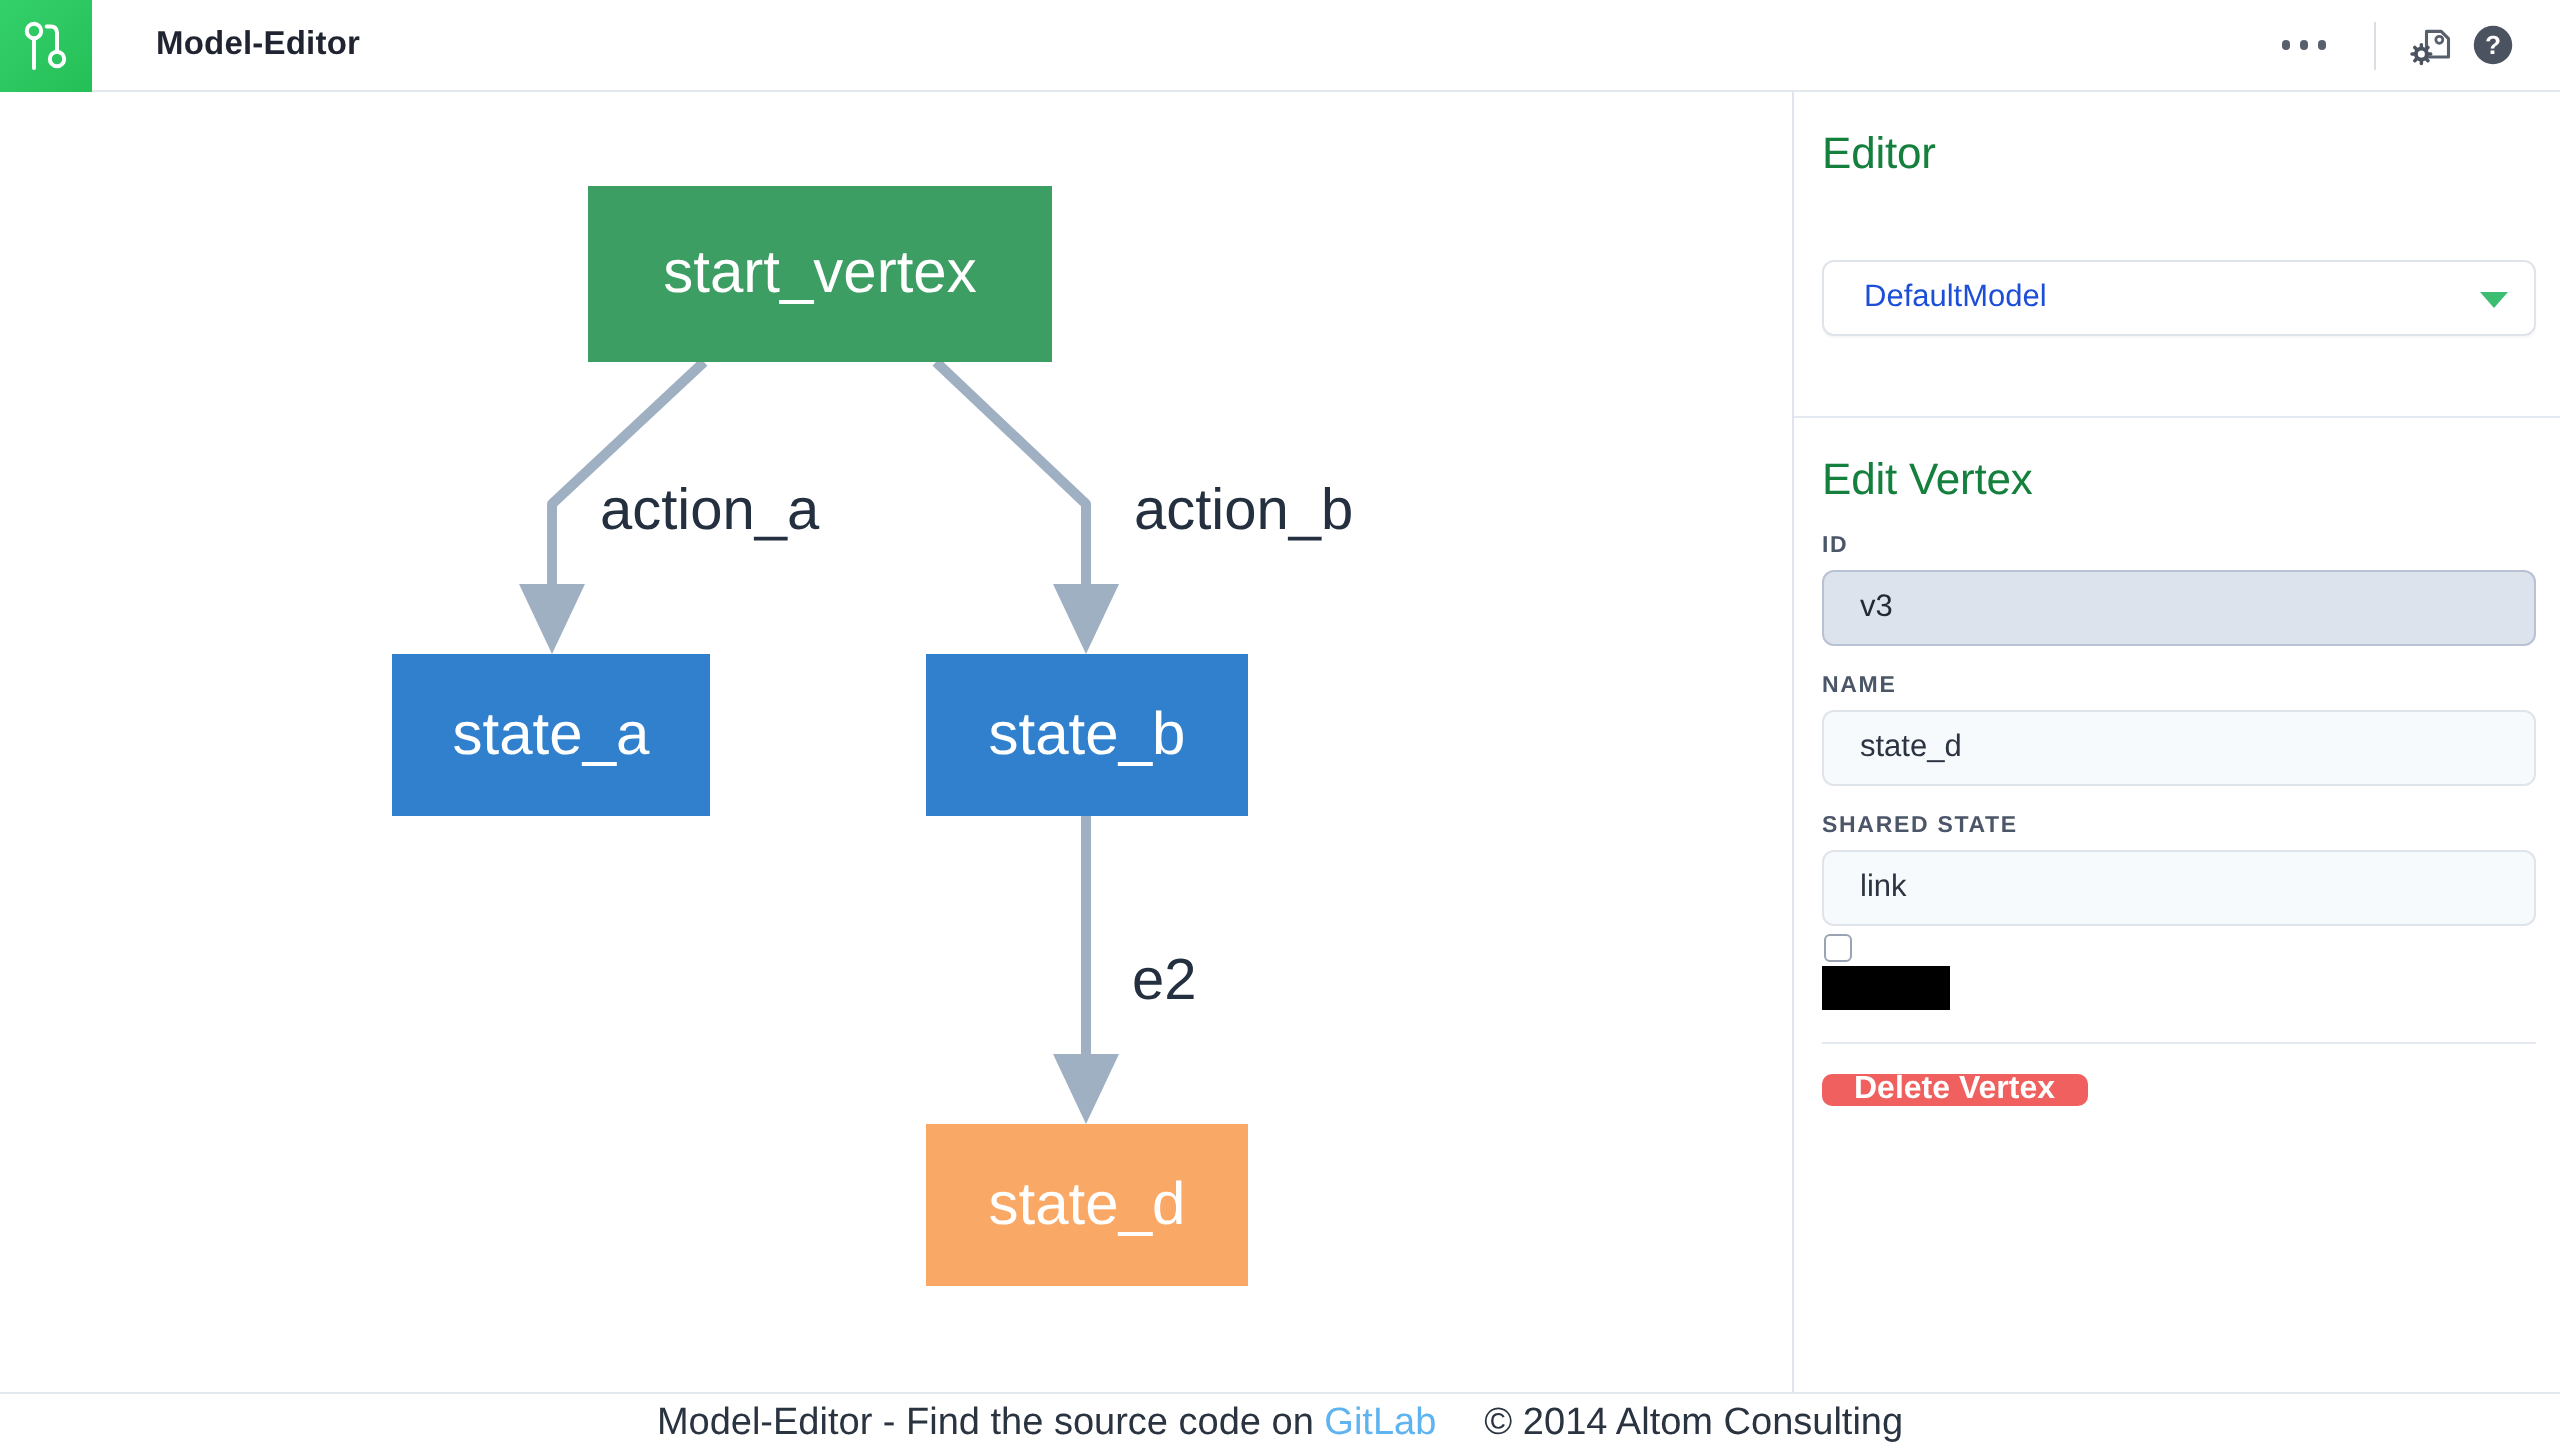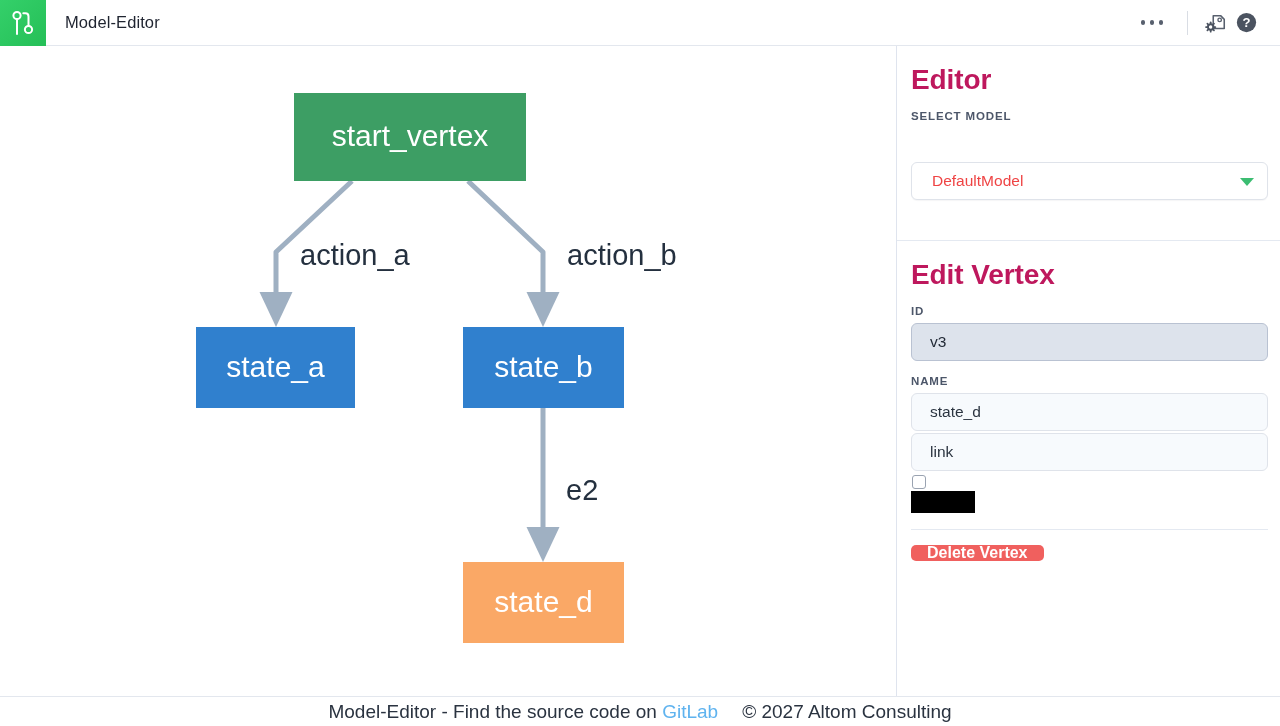--- a/index.html
+++ b/index.html
@@ -30,23 +30,23 @@
     display: flex;
     align-items: center;
   }
   #logo-tile {
     width: 46px; height: 46px;
     background: linear-gradient(135deg, #34d06a 0%, #25bf57 100%);
     display: flex; align-items: center; justify-content: center;
     flex: 0 0 46px;
   }
   #app-title {
-    margin-left: 19px;
+    margin-left: 32px;
     font-size: 16.5px;
-    font-weight: 400;
+    font-weight: 700;
     color: #1f2430;
     letter-spacing: .1px;
   }
   #topbar-right {
     margin-left: auto;
     display: flex;
     align-items: center;
     padding-right: 20px;
     gap: 0;
   }
@@ -108,23 +108,23 @@
   .panel-section {
     padding: 18px 14px 20px 14px;
   }
   .panel-section.editor { padding-bottom: 22px; }
   .divider {
     height: 1px;
     background: #e4e9f1;
     margin: 0;
   }
   .section-title {
-    font-size: 28px;
-    font-weight: bold;
-    color: #be185d;
+    font-size: 22px;
+    font-weight: normal;
+    color: #15803d;
     margin: 0 0 14px 0;
     letter-spacing: -.1px;
   }
   .field-label {
     font-size: 11.5px;
     font-weight: bold;
     letter-spacing: .85px;
     color: #4c5669;
     margin: 0 0 6px 0;
     text-transform: uppercase;
@@ -138,21 +138,21 @@
   }
   .select-box {
     width: 100%; height: 100%;
     border: 1px solid #dfe3ea;
     border-radius: 6px;
     background: #ffffff;
     box-shadow: 0 1px 1px rgba(20,30,60,.04);
     display: flex; align-items: center;
     padding-left: 20px;
     font-size: 15.5px;
-    color: #ef4444;
+    color: #1d4ed8;
     cursor: pointer;
     margin-top: 40px;
   }
   .select-caret {
     position: absolute;
     right: 14px; top: 50%;
     margin-top: -3px;
     width: 0; height: 0;
     border-left: 7px solid transparent;
     border-right: 7px solid transparent;
@@ -332,53 +332,53 @@
         <text class="edge-label" x="566" y="446">e2</text>
       </g>
     </svg>
   </div>
 
   <div id="panel">
 
     <div class="panel-section editor">
       <h2 class="section-title">Editor</h2>
 
-      <div class="field-label">SELECT MODEL</div>
 
       <div class="select-wrap">
         <div class="select-box">DefaultModel</div>
         <span class="select-caret"></span>
       </div>
 
     </div>
 
     <div class="divider"></div>
 
     <div class="panel-section">
       <h2 class="section-title">Edit Vertex</h2>
 
       <div class="field-label">ID</div>
       <input class="text-input disabled" type="text" readonly="" value="v3" style="">
 
       <div class="field-label tight">NAME</div>
       <input class="text-input" type="text" value="state_d" style="">
 
+      <div class="field-label tight">SHARED STATE</div>
       <input class="text-input" type="text" value="link" style="">
 
       <div class="checkbox"></div>
 
       <div class="color-swatch" style="background: rgb(0, 0, 0);"></div>
 
       <div class="panel-hr"></div>
 
       <button class="btn-danger">Delete Vertex</button>
     </div>
   </div>
 
   <div id="footer">
     <span class="foot-part">
       <span>Model-Editor - Find the source code on</span>
       <a href="#">GitLab</a>
     </span>
-    <span class="foot-part">© 2027 Altom Consulting</span>
+    <span class="foot-part">© 2014 Altom Consulting</span>
   </div>
 
 </div>
 
 </body></html>

